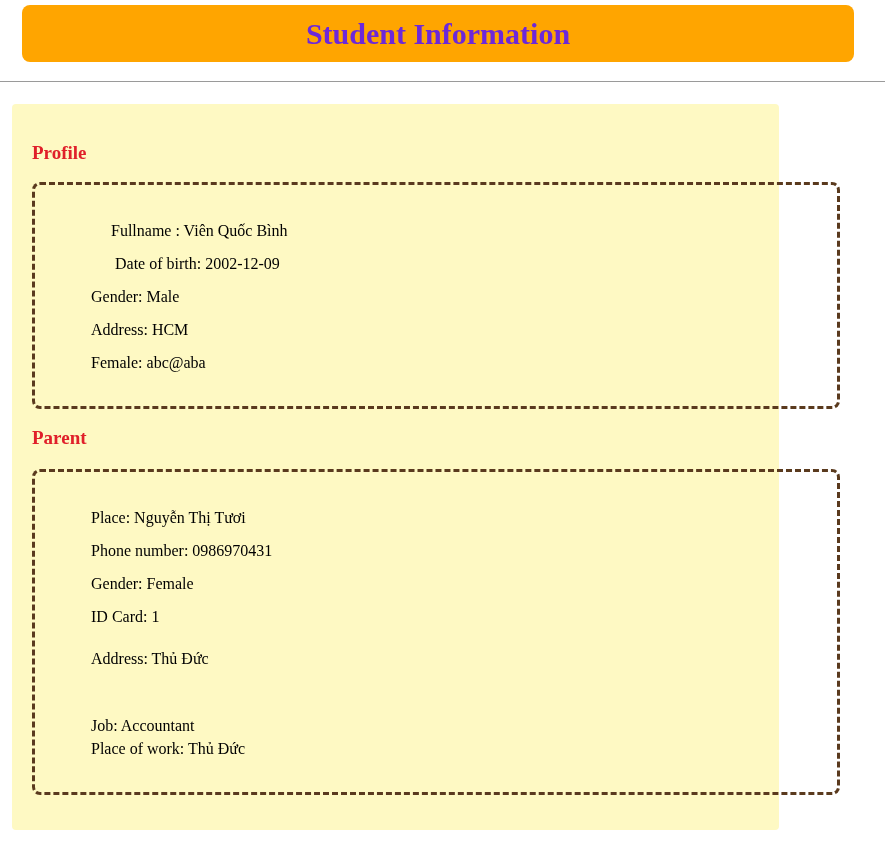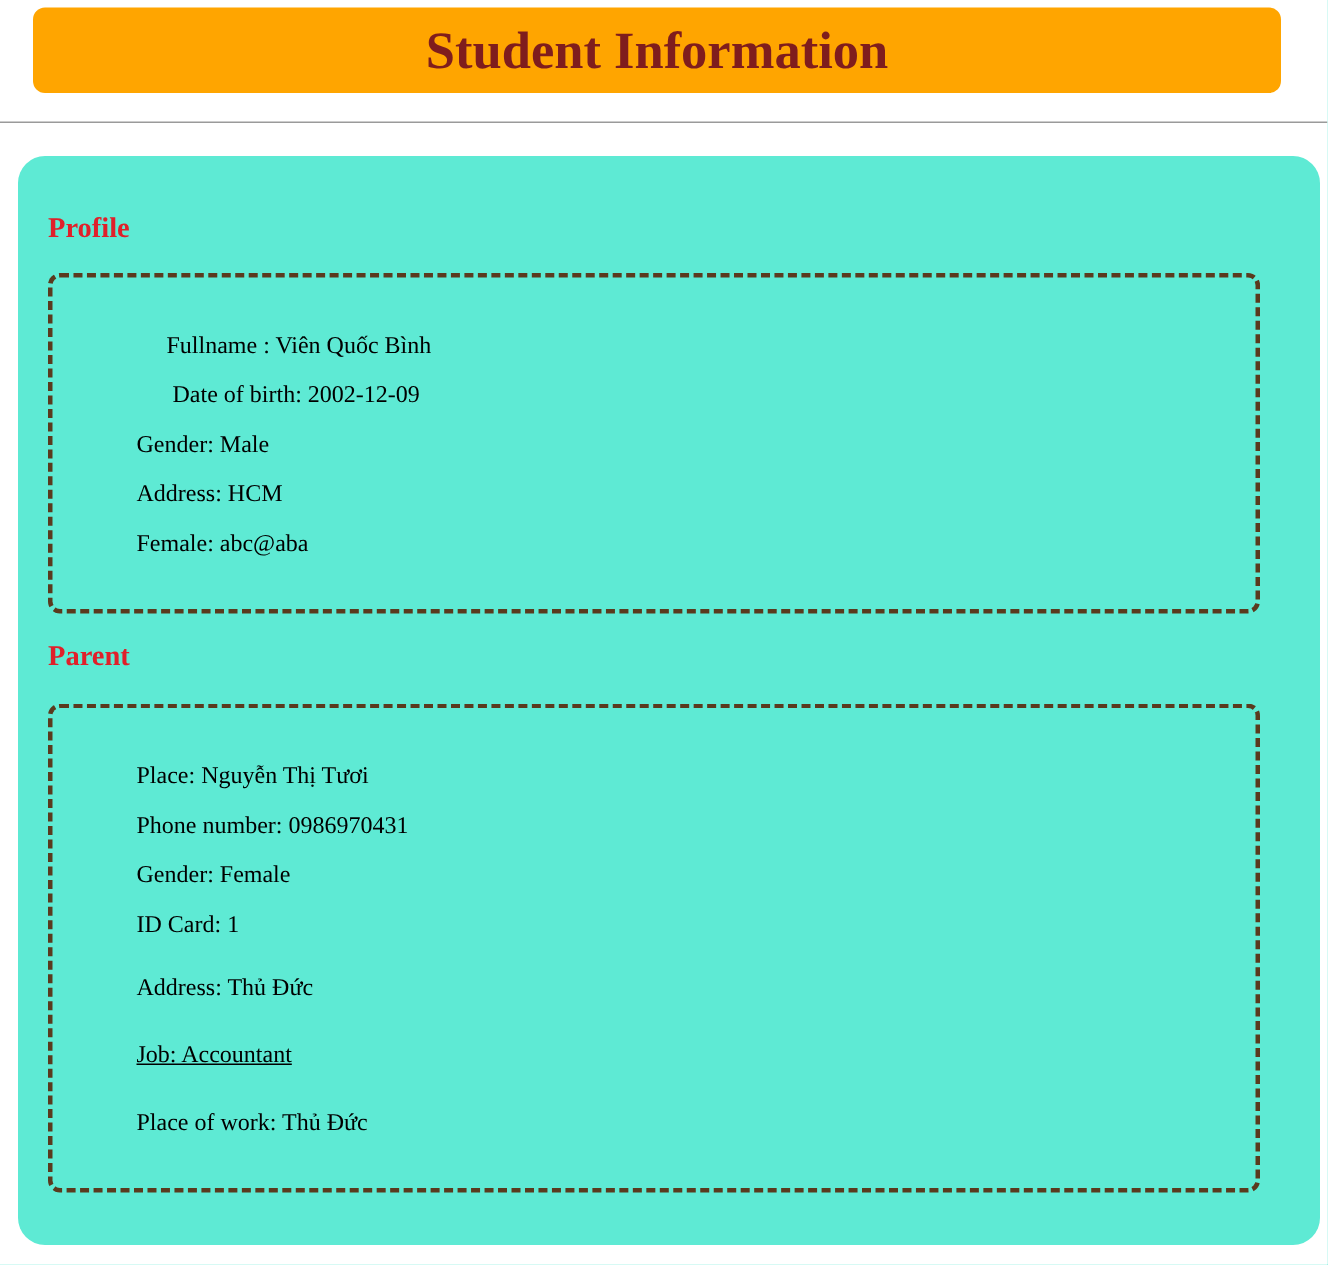--- a/index.html
+++ b/index.html
@@ -2,25 +2,25 @@
 <html><head>
 <meta charset="utf-8">
 <style>
   html, body { margin: 0; padding: 0; background: #ffffff; }
   body { width: 885px; height: 843px; position: relative; font-family: "Liberation Serif", serif; color: #000; overflow: hidden; }
   .header {
     position: absolute; left: 22px; top: 5px; width: 832px; height: 57px;
     background: #ffa500; border-radius: 8px;
     display: flex; align-items: center; justify-content: center;
   }
-  .header h1 { margin: 0; color: #7f1d1d; font-size: 35px; font-weight: bold; font-family: "Liberation Serif", serif; }
+  .header h1 { margin: 0; color: #6d28d9; font-size: 30px; font-weight: bold; font-family: "Liberation Serif", serif; }
   .divider { position: absolute; left: 0; top: 81px; width: 885px; height: 0; border-top: 1px solid #9a9a9a; }
   .card {
-    position: absolute; left: 12px; top: 104px; width: 868px; height: 726px;
-    background: #5eead4; border-radius: 18px;
+    position: absolute; left: 12px; top: 104px; width: 767px; height: 726px;
+    background: #fef9c3; border-radius: 4px;
   }
   .section-title {
     position: absolute; left: 20px; margin: 0;
     color: #e0202a; font-size: 19px; font-weight: bold; font-family: "Liberation Serif", serif;
   }
   .box {
     position: absolute; left: 20px; width: 808px;
     border: 3px dashed #5a3a1e; border-radius: 8px; box-sizing: border-box;
   }
   .field { position: absolute; left: 56px; font-size: 16px; line-height: 20px; white-space: nowrap; }
@@ -47,17 +47,17 @@
   </div>
 
   <h3 class="section-title" style="top:323px;">Parent</h3>
 
   <div class="box" style="top:365px; height:326px;">
     <div class="field" style="top:36px;">Place: Nguyễn Thị Tươi</div>
     <div class="field" style="top:69px;">Phone number: 0986970431</div>
     <div class="field" style="top:102px;">Gender: Female</div>
     <div class="field" style="top:135px;">ID Card: 1</div>
     <div class="field" style="top:177px;">Address: Thủ Đức</div>
-    <div class="field" style="top:222px;text-decoration:underline;">Job: Accountant</div>
+    <div class="field" style="top:244px;">Job: Accountant</div>
     <div class="field" style="top:267px;">Place of work: Thủ Đức</div>
   </div>
 
 </div>
 
 </body></html>

